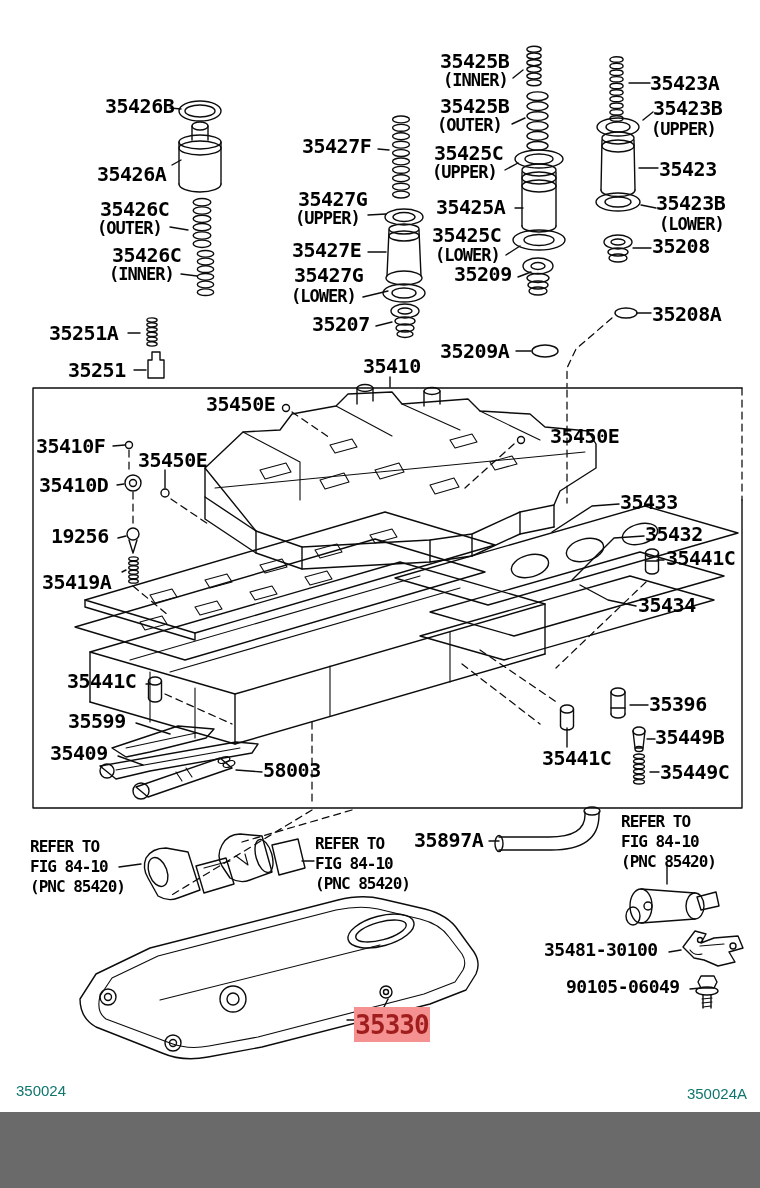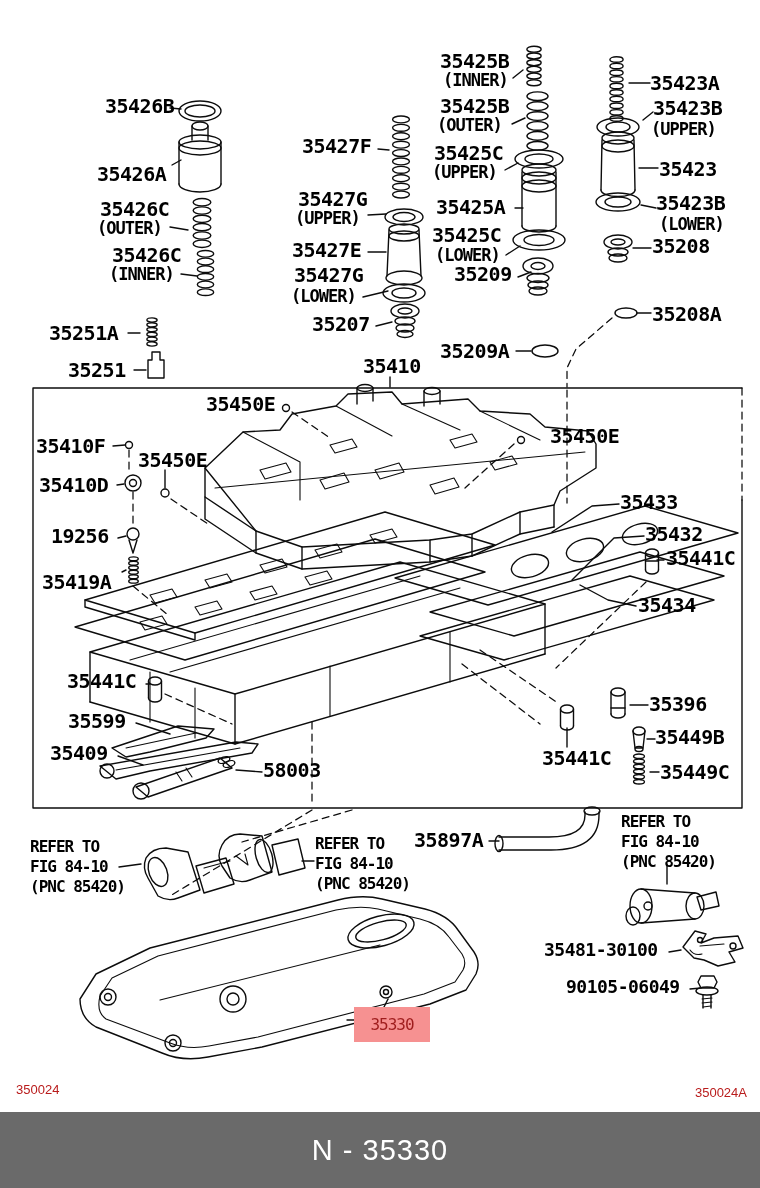--- a/index.html
+++ b/index.html
@@ -11,25 +11,25 @@
   svg .thin{stroke-width:1.1;}
   #coil6 ellipse,#coil10 ellipse{vector-effect:non-scaling-stroke;}
   .pn{position:absolute;font-weight:bold;font-size:20px;letter-spacing:-0.5px;color:#000;
       white-space:nowrap;line-height:1;}
   .pn-s{position:absolute;font-weight:bold;font-size:18px;letter-spacing:-0.5px;color:#000;
       white-space:nowrap;line-height:1;}
   .pq{position:absolute;font-weight:bold;font-size:17px;letter-spacing:-1px;color:#000;
       white-space:nowrap;line-height:1;}
   .note-line{position:absolute;font-weight:bold;font-size:16px;letter-spacing:-1px;color:#000;
       white-space:nowrap;line-height:1;}
-  .sheet{position:absolute;font-family:"Liberation Sans",sans-serif;font-size:13px;color:#b91c1c;
+  .sheet{position:absolute;font-family:"Liberation Sans",sans-serif;font-size:15px;color:#0f766e;
       line-height:1;}
   .hl{position:absolute;left:354px;top:1007px;width:76px;height:35px;background:#f69191;
       display:flex;align-items:center;justify-content:center;}
-  .hl span{font-weight:normal;font-size:16px;letter-spacing:-1px;color:#9f1d1d;line-height:1;}
+  .hl span{font-weight:bold;font-size:26px;letter-spacing:-1px;color:#9f1d1d;line-height:1;}
   .footer-bar{position:absolute;left:0;top:1112px;width:760px;height:76px;background:#6a6a6a;
       display:flex;align-items:center;justify-content:center;gap:55px;
       font-family:"Liberation Sans",sans-serif;font-size:29px;color:#ffffff;letter-spacing:1px;}
 </style>
 </head>
 <body>
 
 <div id="stage">
 
 <svg width="760" height="1188" viewBox="0 0 760 1188">
@@ -455,16 +455,15 @@
 <div class="pn-s" style="left:566px;top:978px">90105-06049</div>
 
 <div class="hl">
   <span>35330</span>
 </div>
 
 <div class="sheet" style="left:16px;top:1083px">350024</div>
 <div class="sheet" style="right:13px;top:1086px">350024A</div>
 
 <div class="footer-bar">
-  <span>N - 35330</span>
 </div>
 
 </div>
 
 </body></html>

